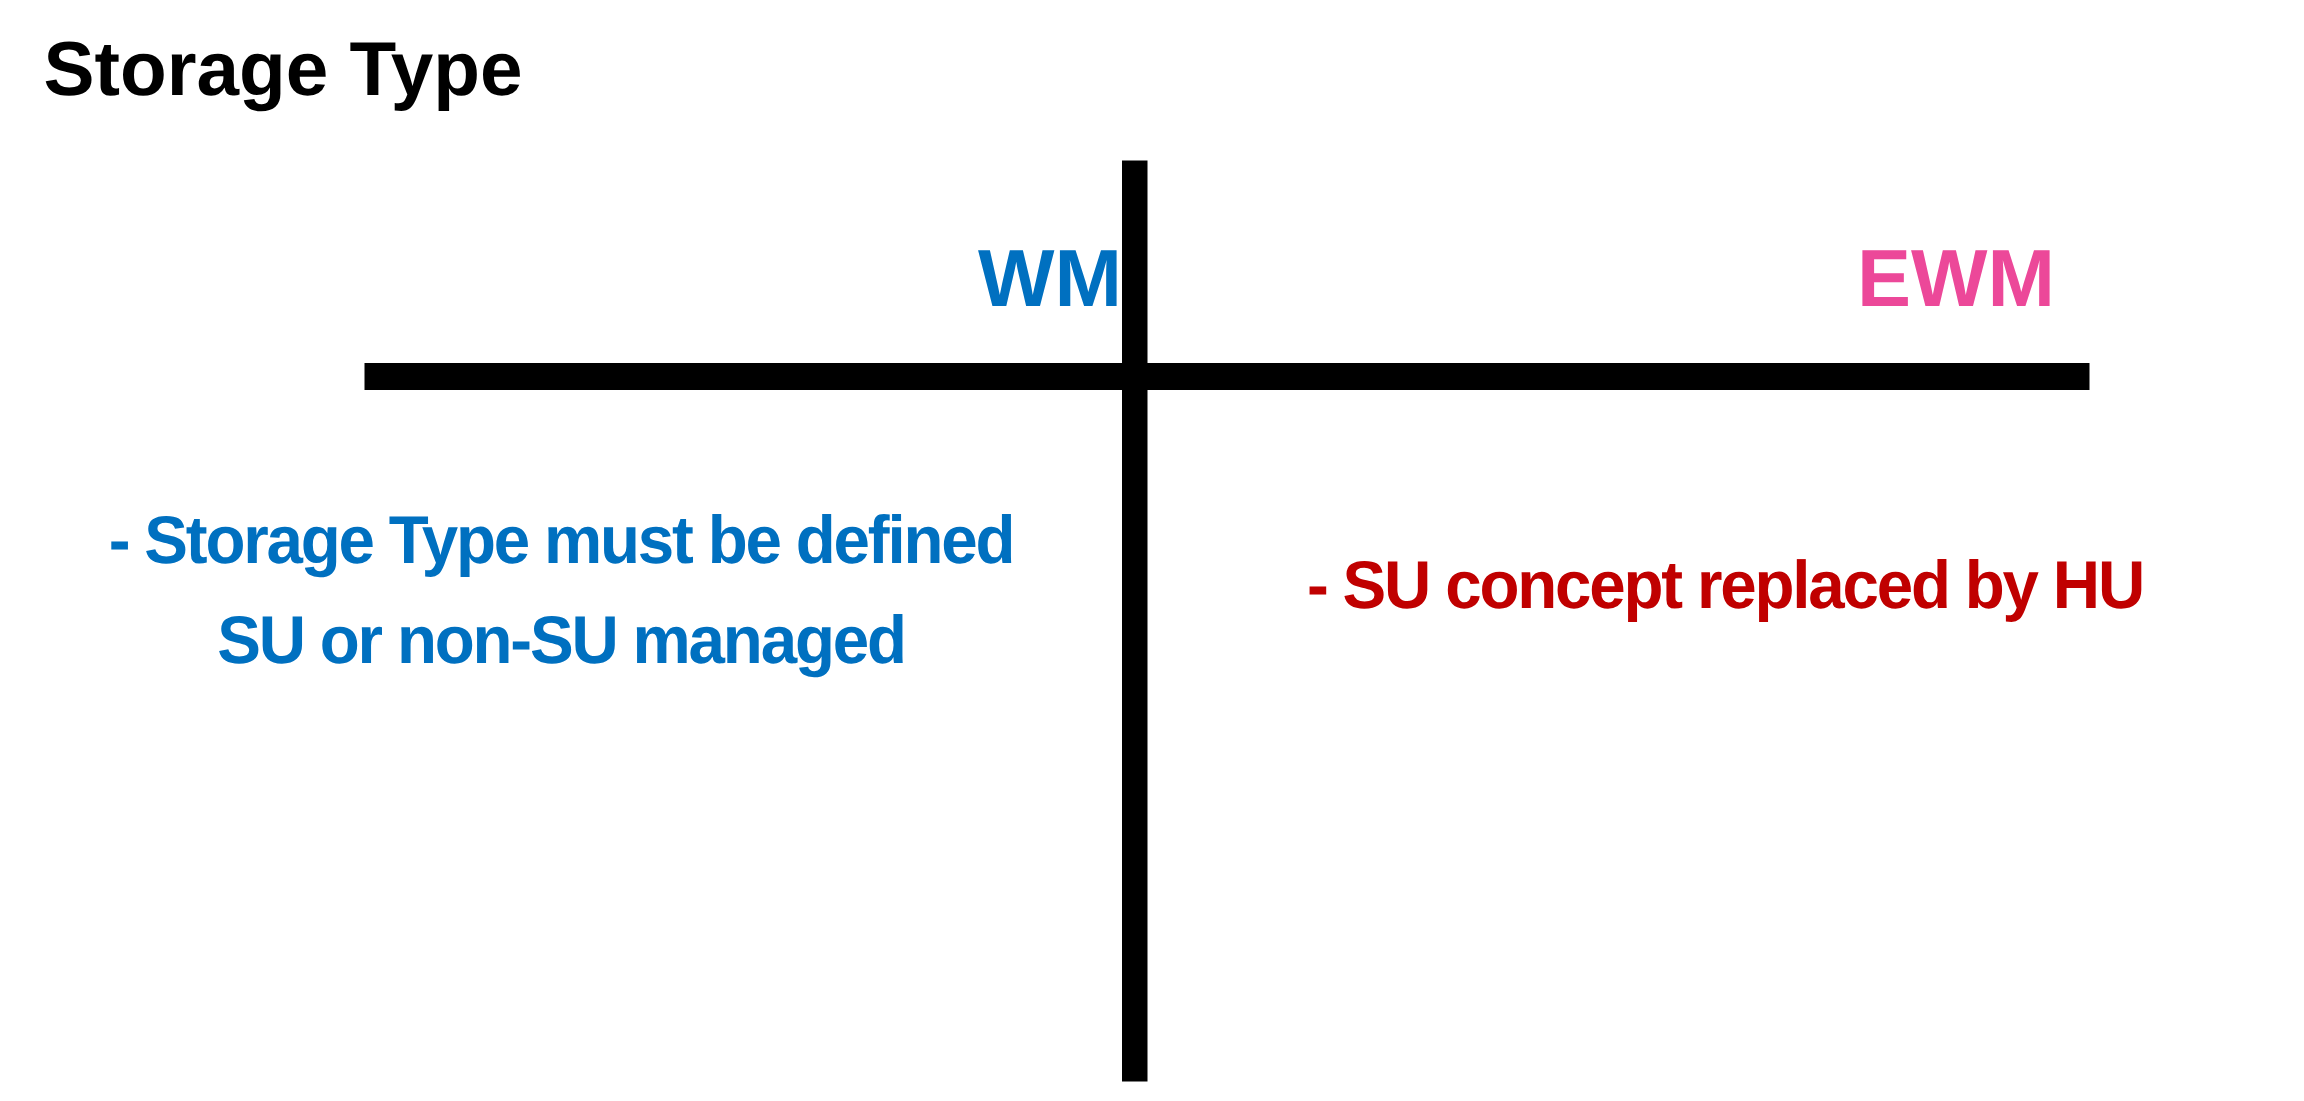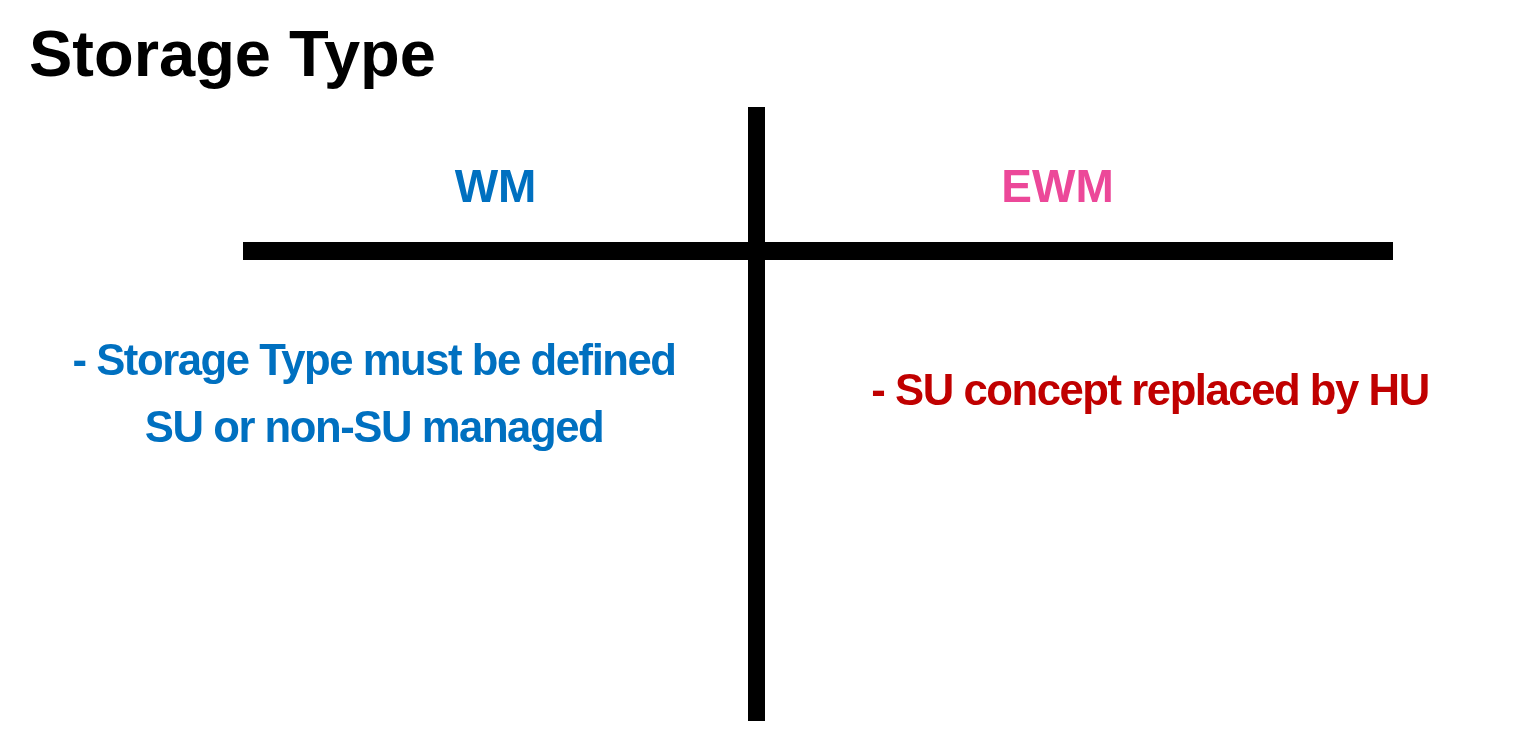--- a/index.html
+++ b/index.html
@@ -12,21 +12,21 @@
     position: relative;
     width: 1536px;
     height: 734px;
     background: #ffffff;
     overflow: hidden;
   }
   .slide-title {
     position: absolute;
     left: 29px;
     top: 16px;
-    font-size: 65px;
+    font-size: 51px;
     font-weight: bold;
     color: #000000;
     letter-spacing: 0px;
     white-space: nowrap;
   }
   
   .h-line {
     position: absolute;
     left: 243px;
     top: 242px;
@@ -39,24 +39,24 @@
     left: 748px;
     top: 107px;
     width: 17px;
     height: 614px;
     background: #000000;
   }
   
   .col-header {
     position: absolute;
     top: 158px;
-    font-size: 46px;
+    font-size: 54px;
     font-weight: bold;
     line-height: 56px;
-    text-align: center;
+    text-align: right;
     white-space: nowrap;
   }
   .col-header.wm {
     left: 243px;
     width: 505px;
     color: #0070C0;
   }
   .col-header.ewm {
     left: 745px;
     width: 625px;

